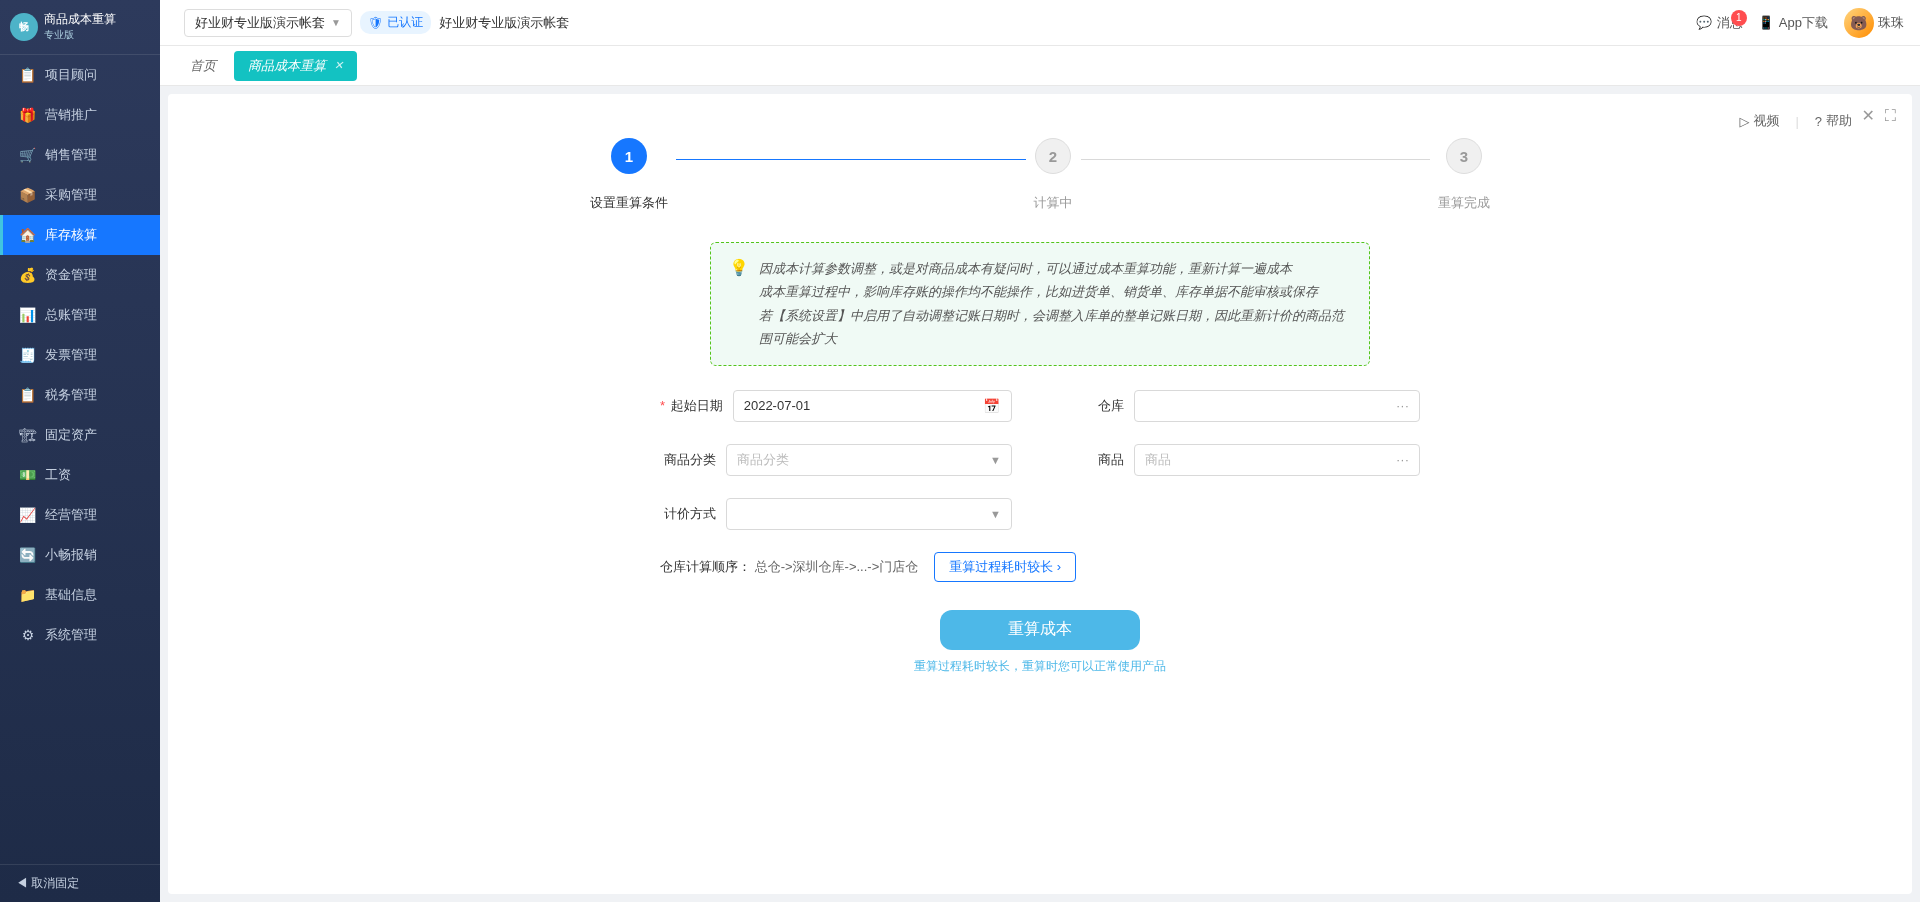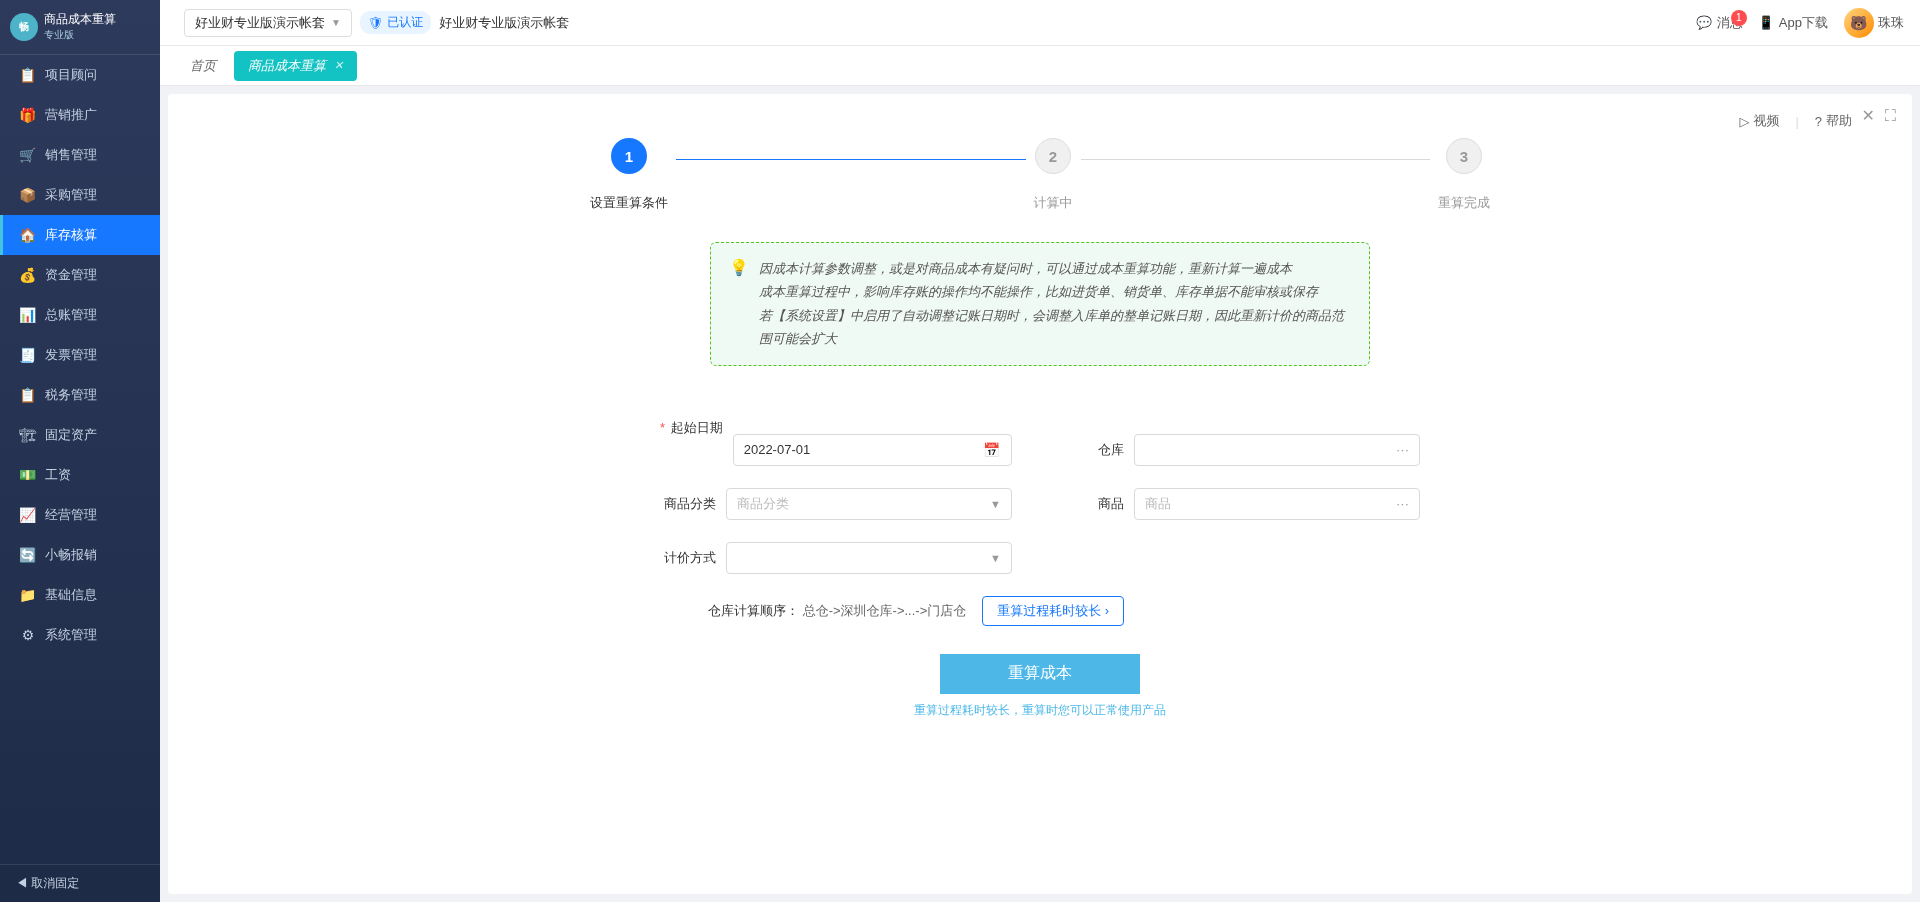--- a/index.html
+++ b/index.html
@@ -225,21 +225,20 @@
       border: 1px solid #d9d9d9;
       border-radius: 4px;
       padding: 0 10px;
       font-size: 13px;
       color: #333;
       background: #fff;
       display: flex;
       align-items: center;
       gap: 6px;
       position: relative;
-      margin-top: 44px;
     }
     .form-input input {
       border: none; outline: none; font-size: 13px; color: #333; flex: 1; background: transparent;
     }
     .form-input-icon { color: #aaa; font-size: 14px; cursor: pointer; }
     .form-select {
       flex: 1;
       height: 32px;
       border: 1px solid #d9d9d9;
       border-radius: 4px;
@@ -267,40 +266,40 @@
     }
     .form-dots-placeholder { color: #bbb; font-size: 13px; flex: 1; }
 
     
     .warehouse-row {
       display: flex;
       align-items: center;
       gap: 16px;
       margin-bottom: 28px;
     }
-    .warehouse-label { font-size: 13px; color: #333; white-space: nowrap; margin-left: 48px; }
+    .warehouse-label { font-size: 13px; color: #333; white-space: nowrap; }
     .warehouse-value { font-size: 13px; color: #666; }
     .warehouse-btn {
       display: flex; align-items: center; gap: 4px;
       padding: 5px 14px;
       border: 1px solid #1677ff;
       border-radius: 4px;
       color: #1677ff;
       font-size: 13px;
       background: #fff;
       cursor: pointer;
     }
 
     
     .submit-area { display: flex; flex-direction: column; align-items: center; margin-top: 10px; }
     .submit-btn {
       width: 200px; height: 40px;
       background: #4db8e8;
       border: none;
-      border-radius: 0;
+      border-radius: 12px;
       color: #fff;
       font-size: 16px;
       cursor: pointer;
       display: flex; align-items: center; justify-content: center;
     }
     .submit-hint { font-size: 12px; color: #4db8e8; margin-top: 8px; cursor: pointer; }
 
     
     .help-links {
       position: absolute; top: 18px; right: 60px;

